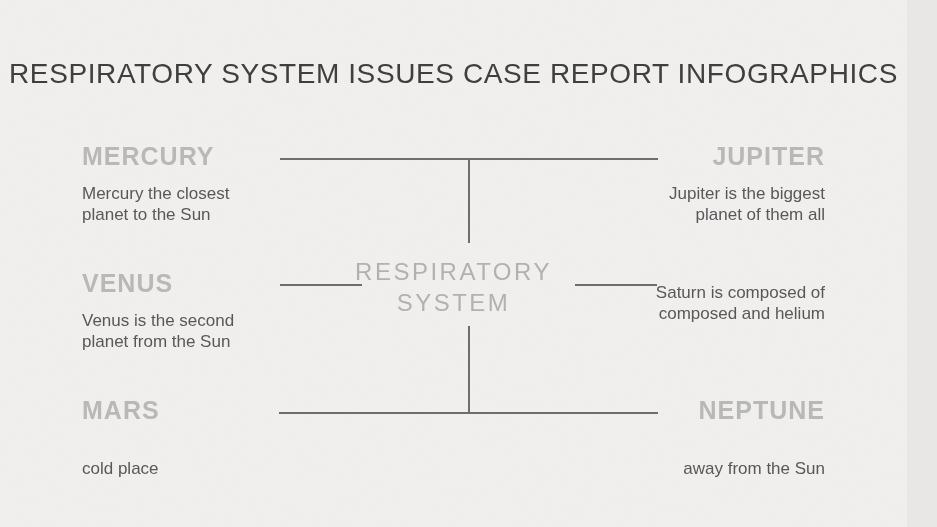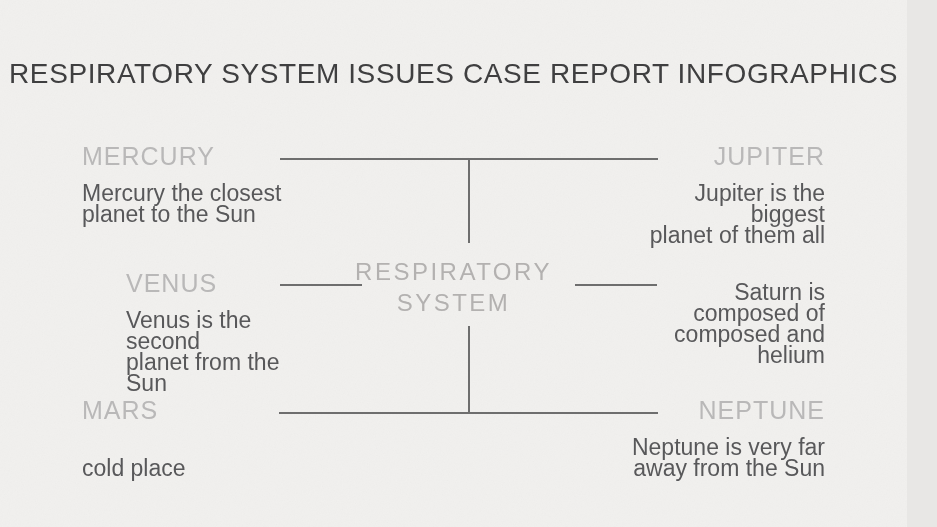--- a/index.html
+++ b/index.html
@@ -34,32 +34,32 @@
     color:var(--title-text);
     white-space:nowrap;
   }
   .item{
     position:absolute;
     width:200px;
   }
   .item.left{left:82px;text-align:left;}
   .item.right{right:82px;text-align:right;}
   .row1{top:142px;}
-  .row2{top:269px;margin-left:44px;}
+  .row2{top:269px;}
   .row3{top:396px;}
   .planet-name{
     font-size:25px;
     line-height:28px;
     letter-spacing:1px;
-    font-weight:400;
+    font-weight:700;
     color:var(--heading-text);
   }
   .planet-desc{
     margin-top:13px;
-    font-size:23px;
+    font-size:17px;
     line-height:21px;
     color:var(--desc-text);
   }
   .center-label{
     position:absolute;
     top:256px;left:0;right:0;
     text-align:center;
     font-size:24px;
     line-height:31px;
     letter-spacing:2.5px;
@@ -144,18 +144,18 @@
   <div class="item right row2">
     <div class="planet-desc">
       <span>Saturn is composed of</span><br>
       <span>composed and helium</span>
     </div>
   </div>
 
   <div class="item right row3">
     <div class="planet-name">NEPTUNE</div>
     <div class="planet-desc">
-      <span>Neptune is very far</span><br>
+      <br>
       <span>away from the Sun</span>
     </div>
   </div>
 
 </div>
 
 </body></html>

